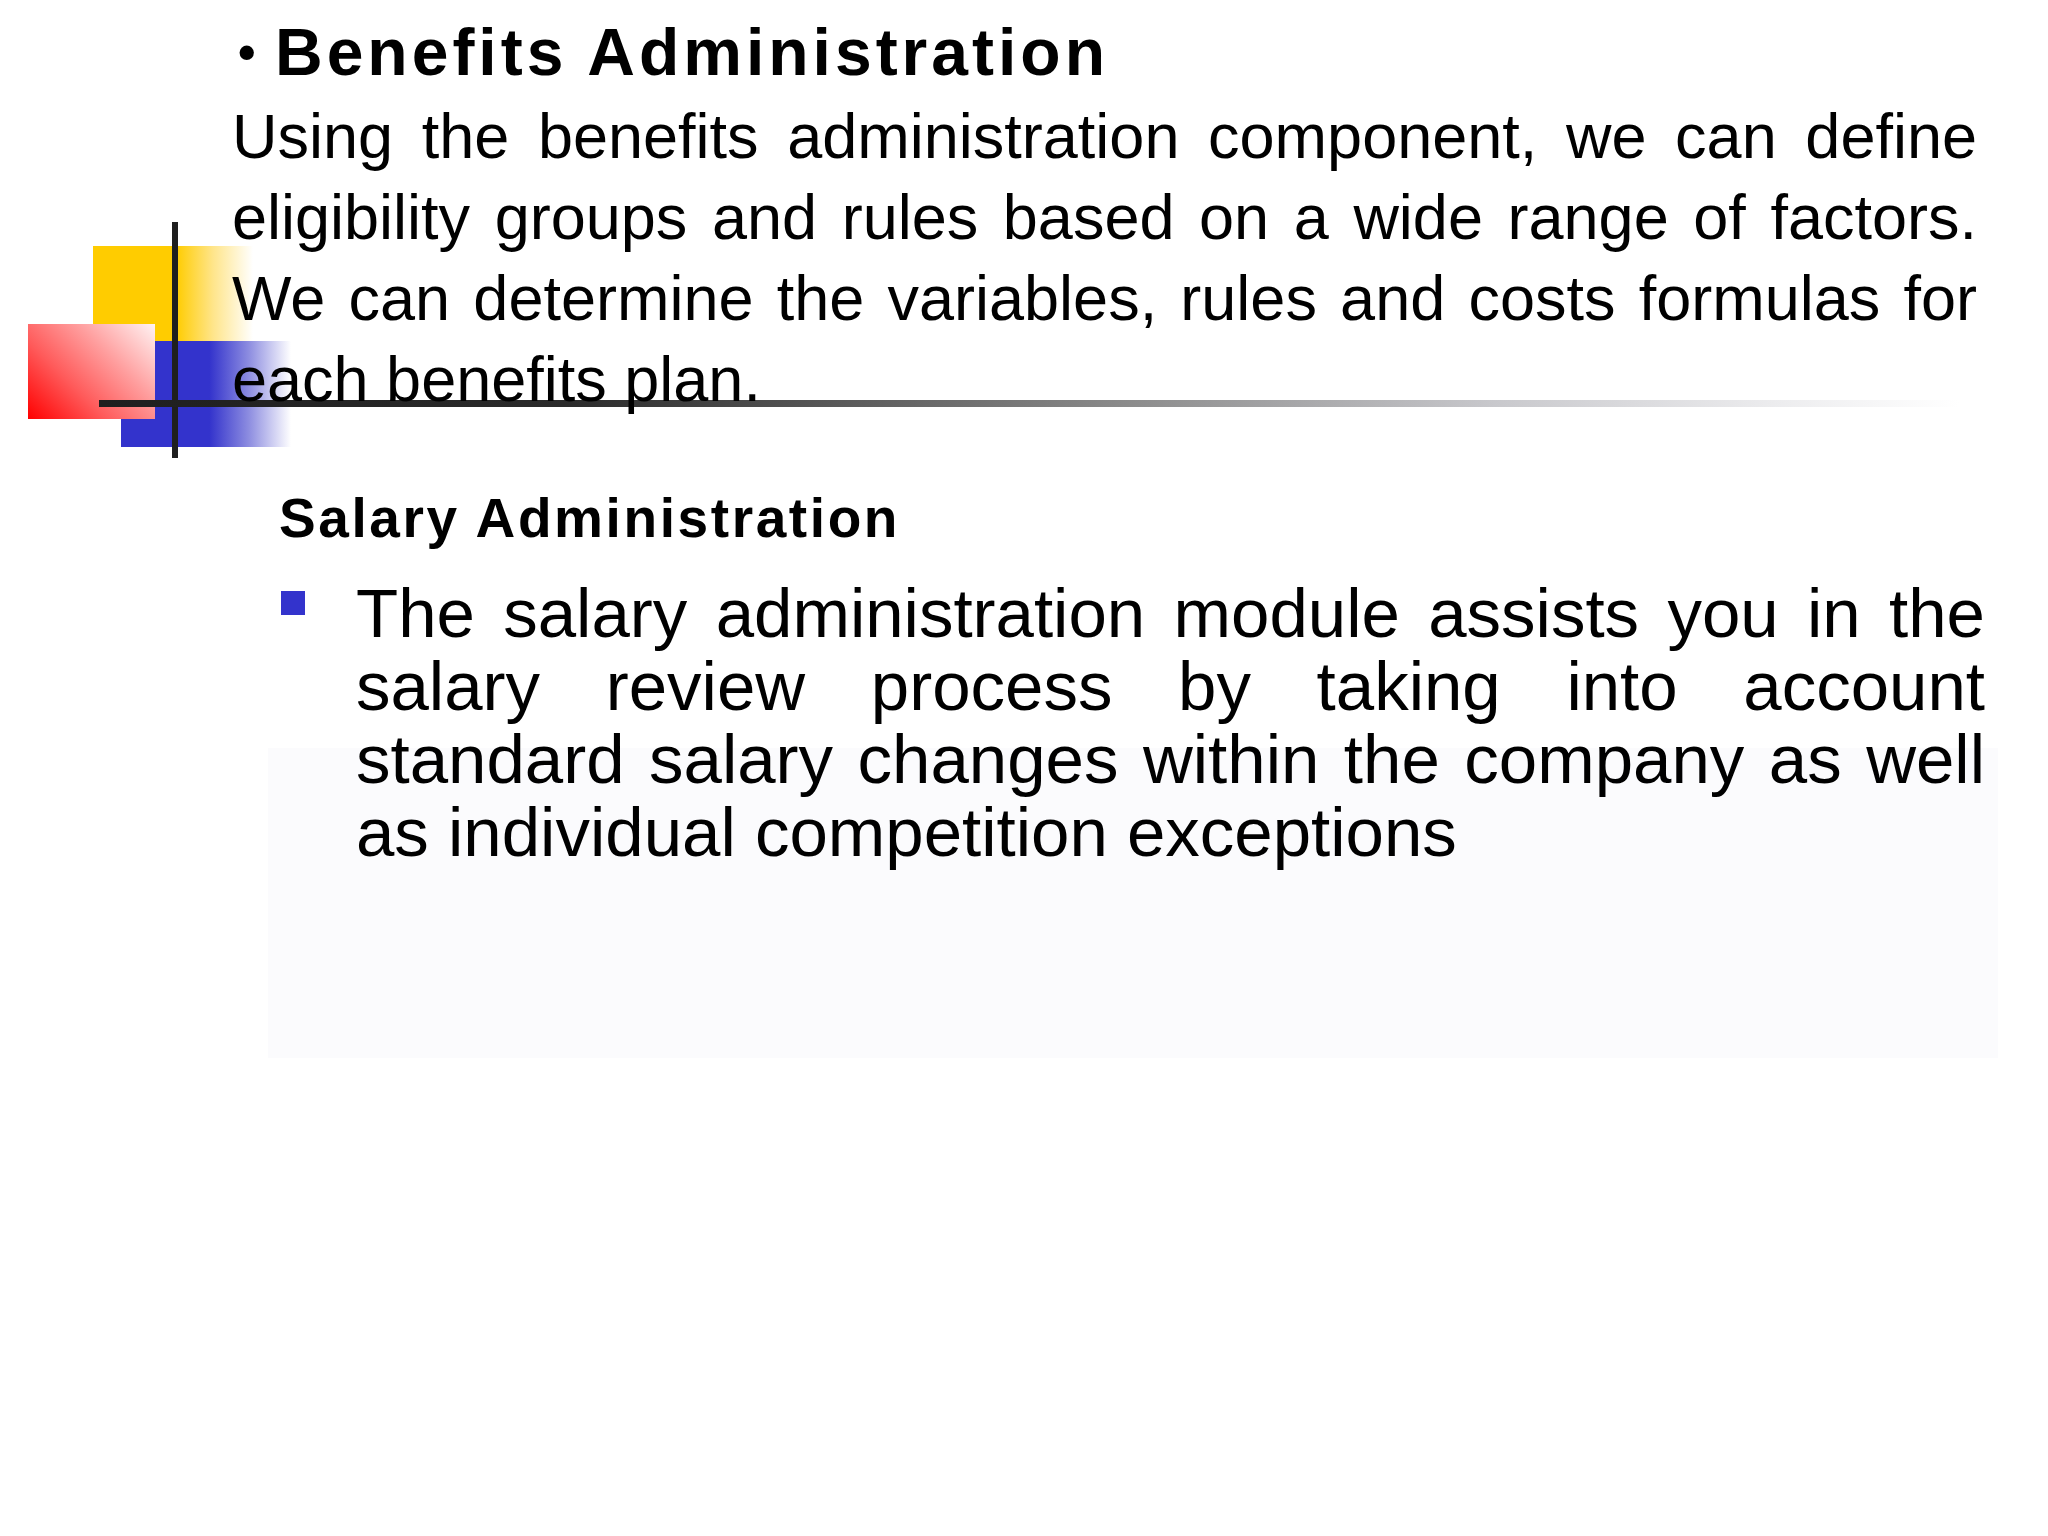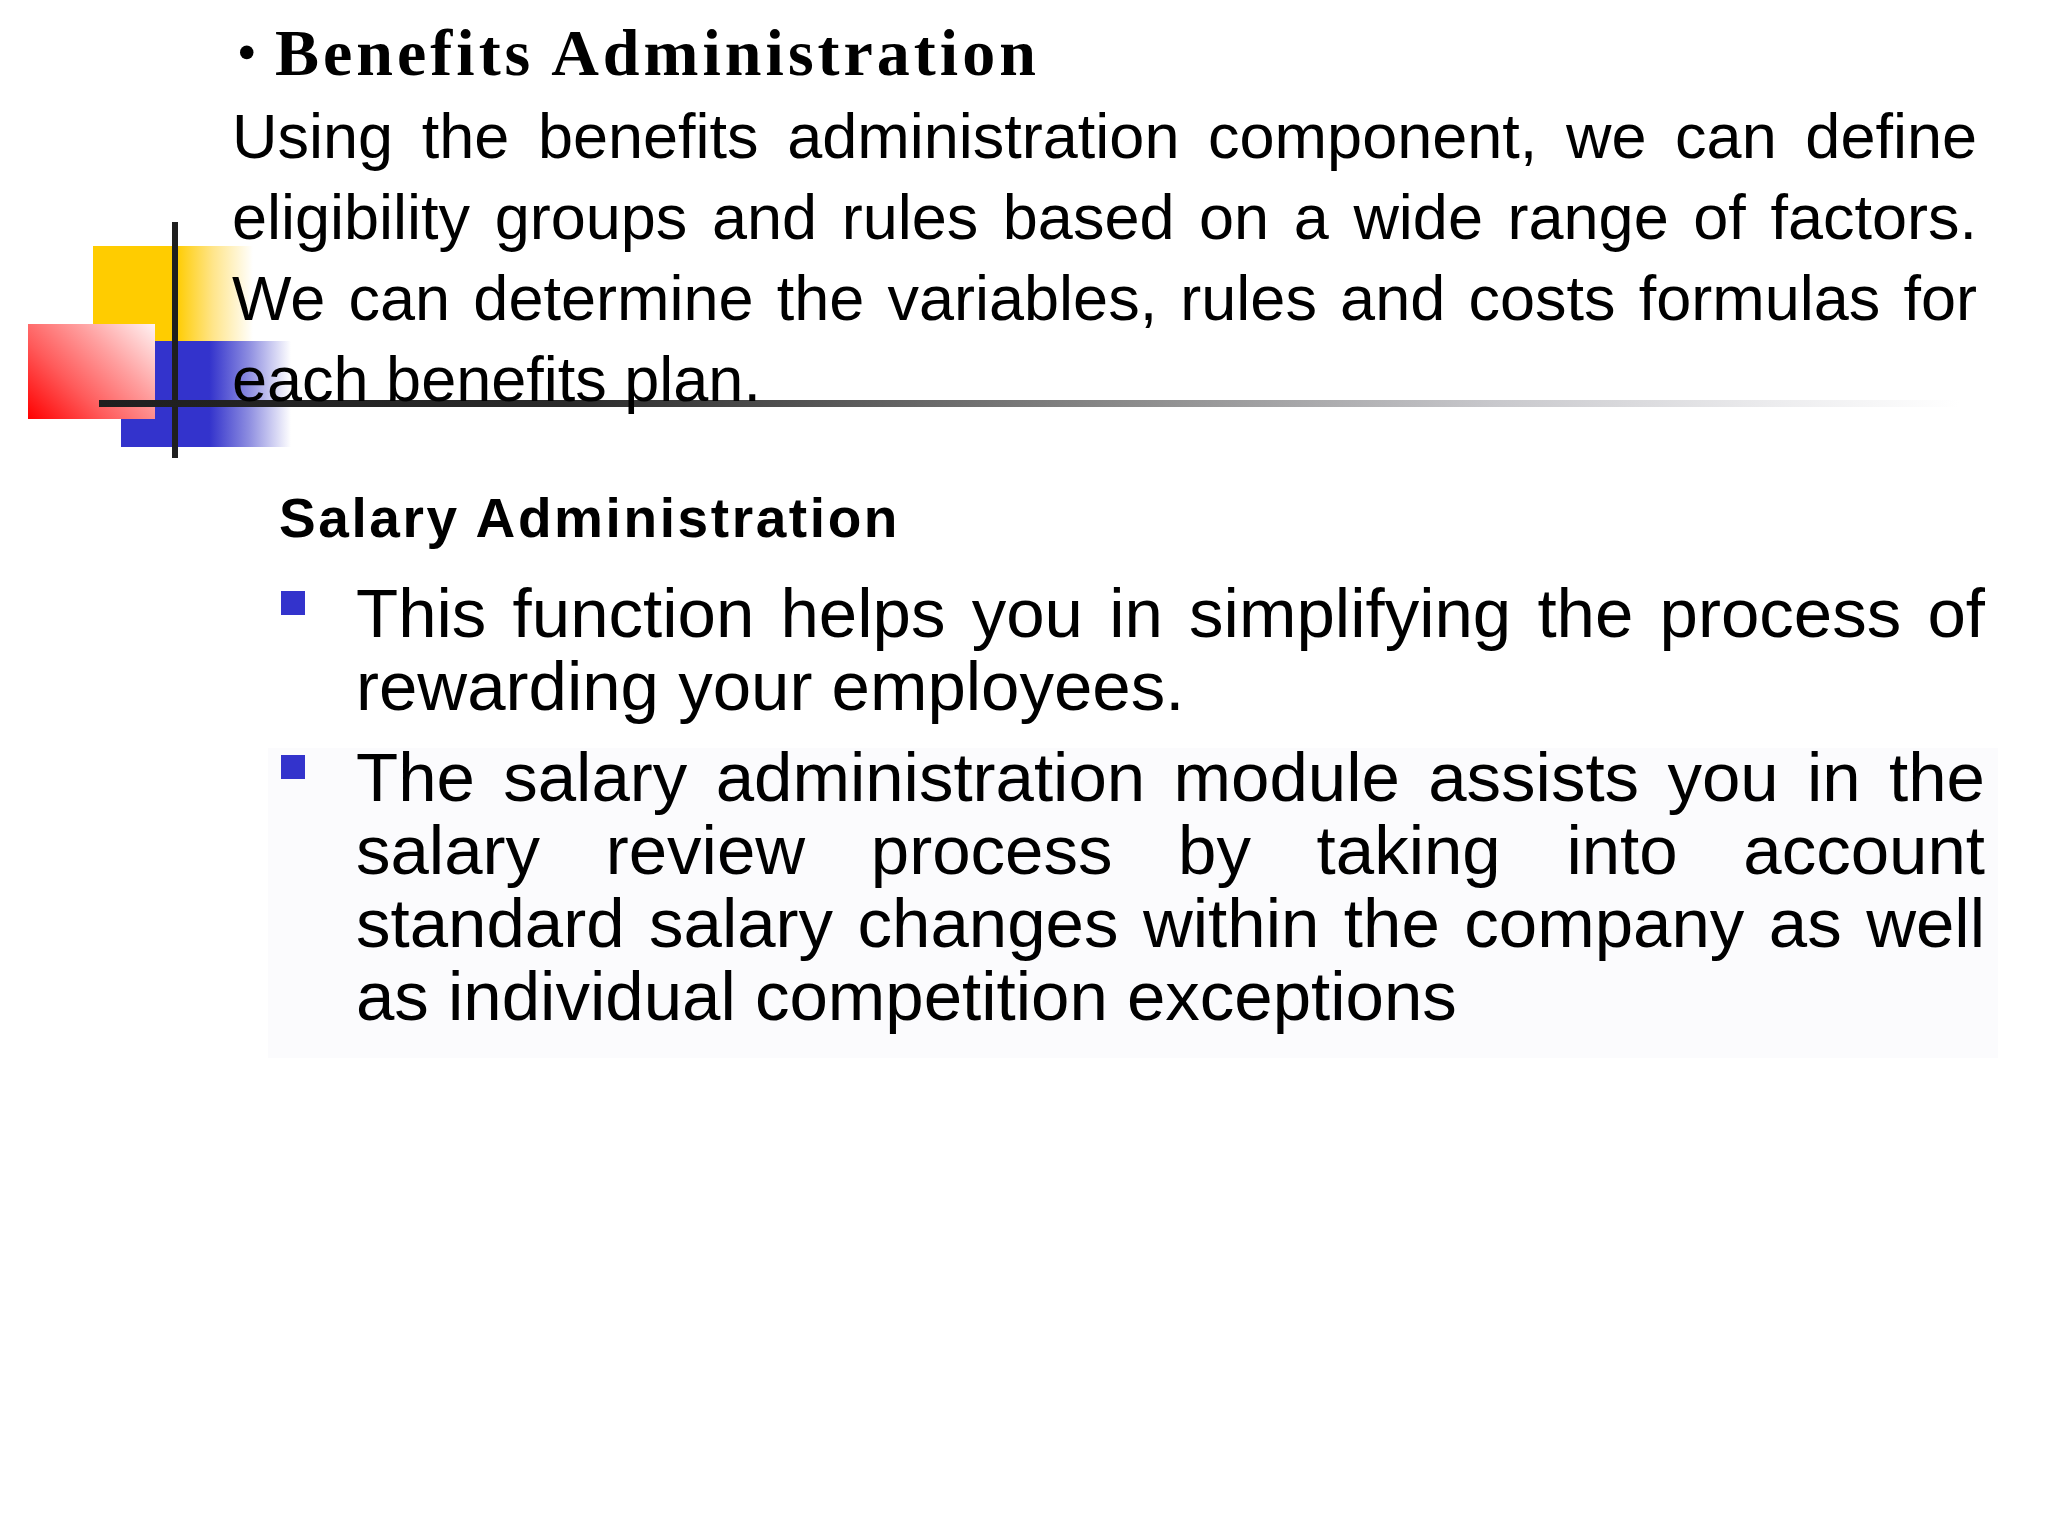--- a/index.html
+++ b/index.html
@@ -35,21 +35,20 @@
   .panel {
     left: 268px; top: 748px; width: 1730px; height: 310px;
     background: #fbfbfd;
   }
 
   
   .header {
     left: 238px; top: 12px; height: 80px;
     font-weight: bold; font-size: 66px; letter-spacing: 4px; line-height: 80px;
     white-space: nowrap;
-    font-family: Liberation Serif, serif;
   }
   .header .dot { display: inline-block; width: 37px; font-size: 50px; vertical-align: 6px; letter-spacing: 0; }
 
   
   .para {
     left: 224px; top: 96px; width: 1745px;
     font-size: 63px; line-height: 81px; text-align: justify;
     text-align-last: left;
     margin-left: 8px;
   }
@@ -84,19 +83,15 @@
   <span class="dot">•</span><span>Benefits Administration</span>
 </div>
 
 <div class="abs para">Using the benefits administration component, we can define eligibility groups and rules based on a wide range of factors. We can determine the variables, rules and costs formulas for each benefits plan.</div>
 
 <div class="abs salary-title">Salary Administration</div>
 
 <ul class="abs bullets">
   <li class="bullet">
     <span class="sq"></span>
-    <span>This function helps you in simplifying the process of rewarding your employees.</span>
-  </li>
-  <li class="bullet">
-    <span class="sq"></span>
     <span>The salary administration module assists you in the salary review process by taking into account standard salary changes within the company as well as individual competition exceptions</span>
   </li>
 </ul>
 
 </body></html>

